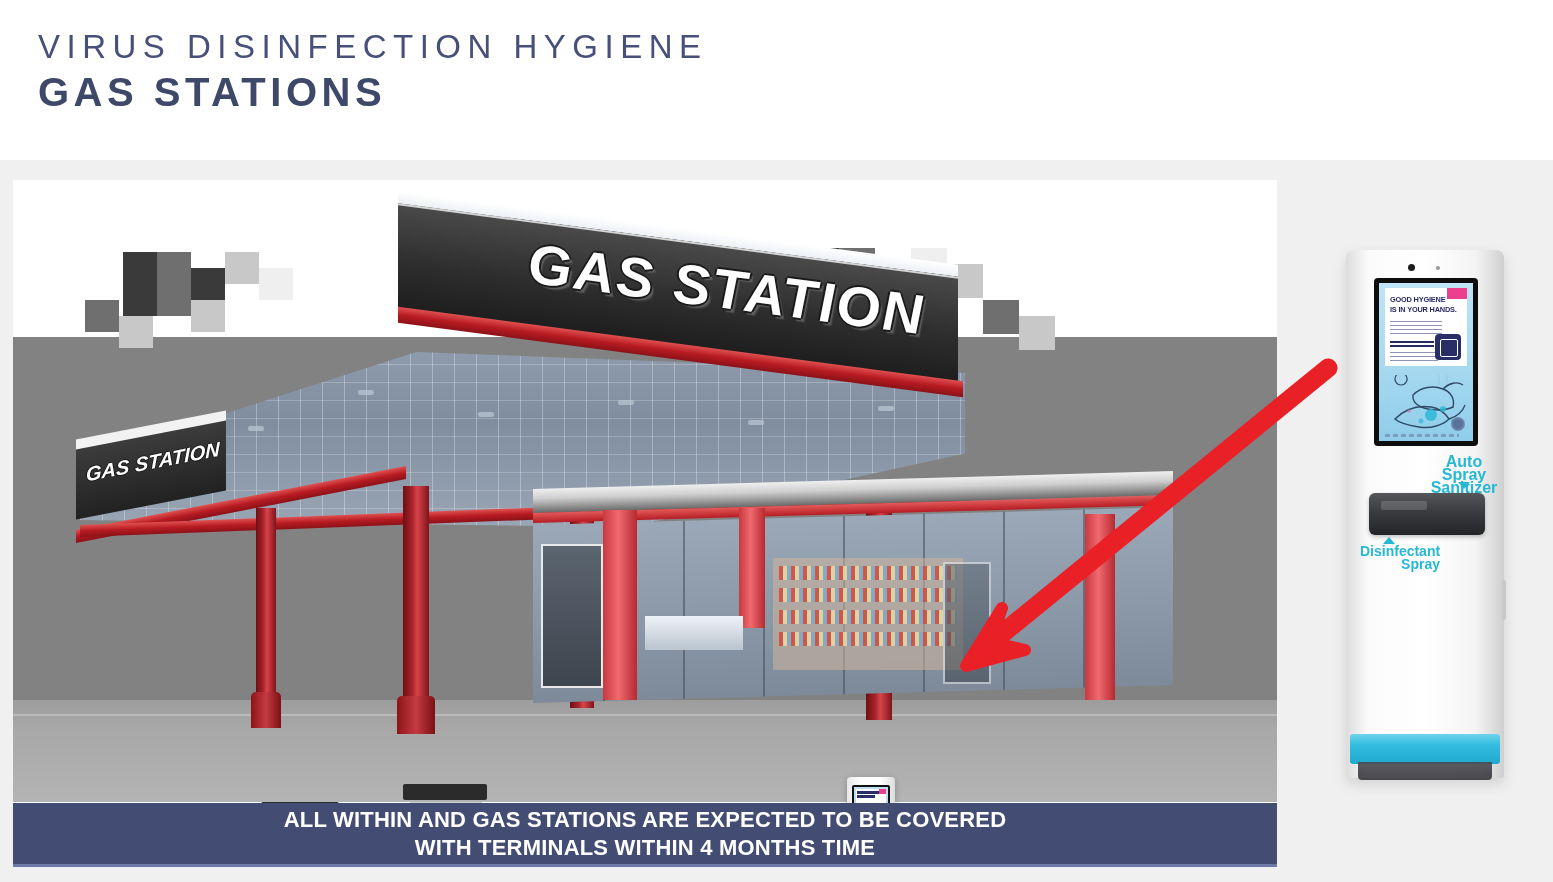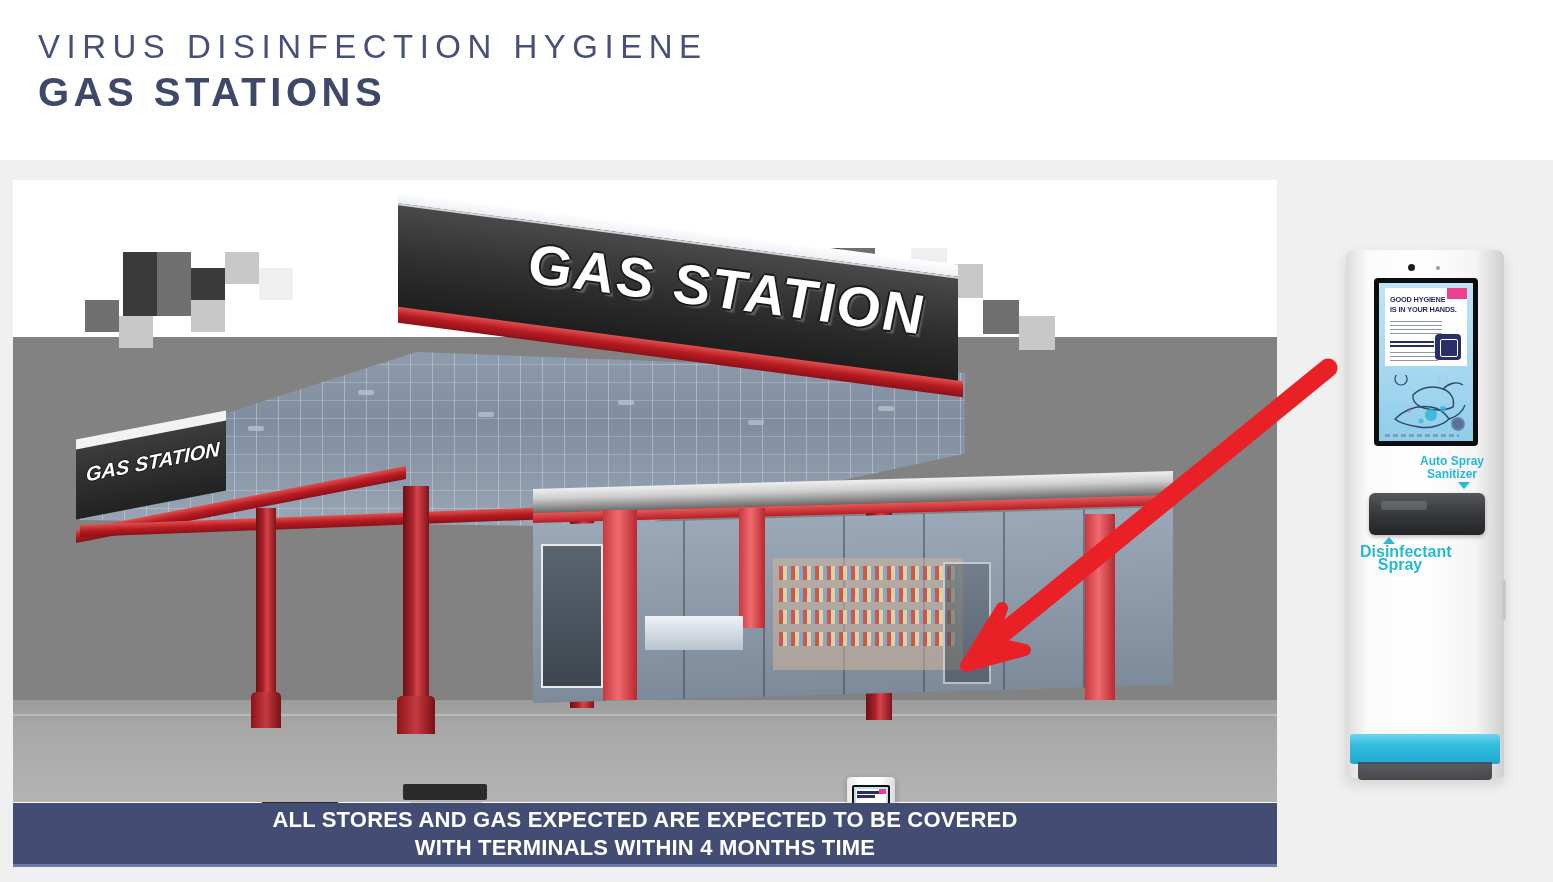--- a/index.html
+++ b/index.html
@@ -211,36 +211,36 @@
      background:repeating-linear-gradient(0deg,#8d93b5 0 1px, transparent 1px 4px);}
   .kb-badge{position:absolute;right:6px;top:46px;width:26px;height:26px;background:#2a2e66;border-radius:4px;}
   .kb-badge-in{position:absolute;left:5px;top:5px;width:16px;height:16px;border:1.5px solid #fff;border-radius:2px;}
   .kb-hands{position:absolute;left:8px;top:92px;width:86px;height:62px;}
   .kb-foot{position:absolute;left:6px;bottom:4px;width:74px;height:3px;
      background:repeating-linear-gradient(90deg,#6b7fa0 0 5px,transparent 5px 8px);opacity:.6;}
   .kb-logo{position:absolute;right:8px;bottom:10px;width:14px;height:14px;border-radius:50%;
      background:radial-gradient(circle,#4a5a86 40%,#8f9bb8 100%);opacity:.8;}
 
   .kb-lbl-spray{
-    position:absolute;left:66px;top:205px;width:80px;
-    color:#26b8d4;font-size:12px;font-weight:600;line-height:13px;text-align:center;
+    position:absolute;left:78px;top:205px;width:80px;
+    color:#26b8d4;font-size:16px;font-weight:600;line-height:13px;text-align:center;
   }
   .kb-arrow-down{position:absolute;left:112px;top:232px;width:0;height:0;
     border-left:6px solid transparent;border-right:6px solid transparent;border-top:7px solid #26b8d4;}
   .kb-slot{
     position:absolute;left:23px;top:243px;width:116px;height:42px;border-radius:6px;
     background:linear-gradient(180deg,#56575a 0%,#3a3b3e 45%,#232427 100%);
     box-shadow:0 2px 4px rgba(0,0,0,.25);
   }
   .kb-slot-hl{position:absolute;left:12px;top:8px;width:46px;height:9px;background:rgba(255,255,255,.16);border-radius:2px;}
   .kb-arrow-up{position:absolute;left:37px;top:287px;width:0;height:0;
     border-left:6px solid transparent;border-right:6px solid transparent;border-bottom:7px solid #26b8d4;}
   .kb-lbl-tissue{
     position:absolute;left:14px;top:295px;width:80px;
-    color:#26b8d4;font-size:16px;font-weight:600;line-height:13px;text-align:center;
+    color:#26b8d4;font-size:14px;font-weight:600;line-height:13px;text-align:right;
   }
   .kb-base{
     position:absolute;left:4px;top:484px;width:150px;height:30px;
     background:linear-gradient(180deg,#6fd3ec 0%,#35bde0 35%,#1fa9cf 100%);
     border-radius:3px;
   }
   .kb-foot-block{
     position:absolute;left:12px;top:512px;width:134px;height:18px;
     background:linear-gradient(180deg,#4a4a52,#35353b);border-radius:0 0 4px 4px;opacity:.9;
   }
@@ -376,21 +376,21 @@
   </div>
 
 </div>
 
 <svg class="arrow-svg" viewBox="0 0 430 340">
   <line x1="398" y1="18" x2="62" y2="292" stroke="#ea2027" stroke-width="19" stroke-linecap="round"></line>
   <path d="M 36 316 L 95 300 L 60 292 L 72 258 Z" fill="#ea2027" stroke="#ea2027" stroke-width="12" stroke-linejoin="round"></path>
 </svg>
 
 <div class="caption-bar">
-  <div class="caption-line">ALL STORES AND GAS EXPECTED ARE EXPECTED TO BE COVERED</div>
+  <div class="caption-line">ALL WITHIN AND GAS STATIONS ARE EXPECTED TO BE COVERED</div>
   <div class="caption-line">WITH TERMINALS WITHIN 4 MONTHS TIME</div>
 </div>
 
 <div class="kiosk-big">
   <div class="kb-body"></div>
   <div class="kb-dot"></div>
   <div class="kb-dot2"></div>
 
   <div class="kb-bezel">
     <div class="kb-screen">

